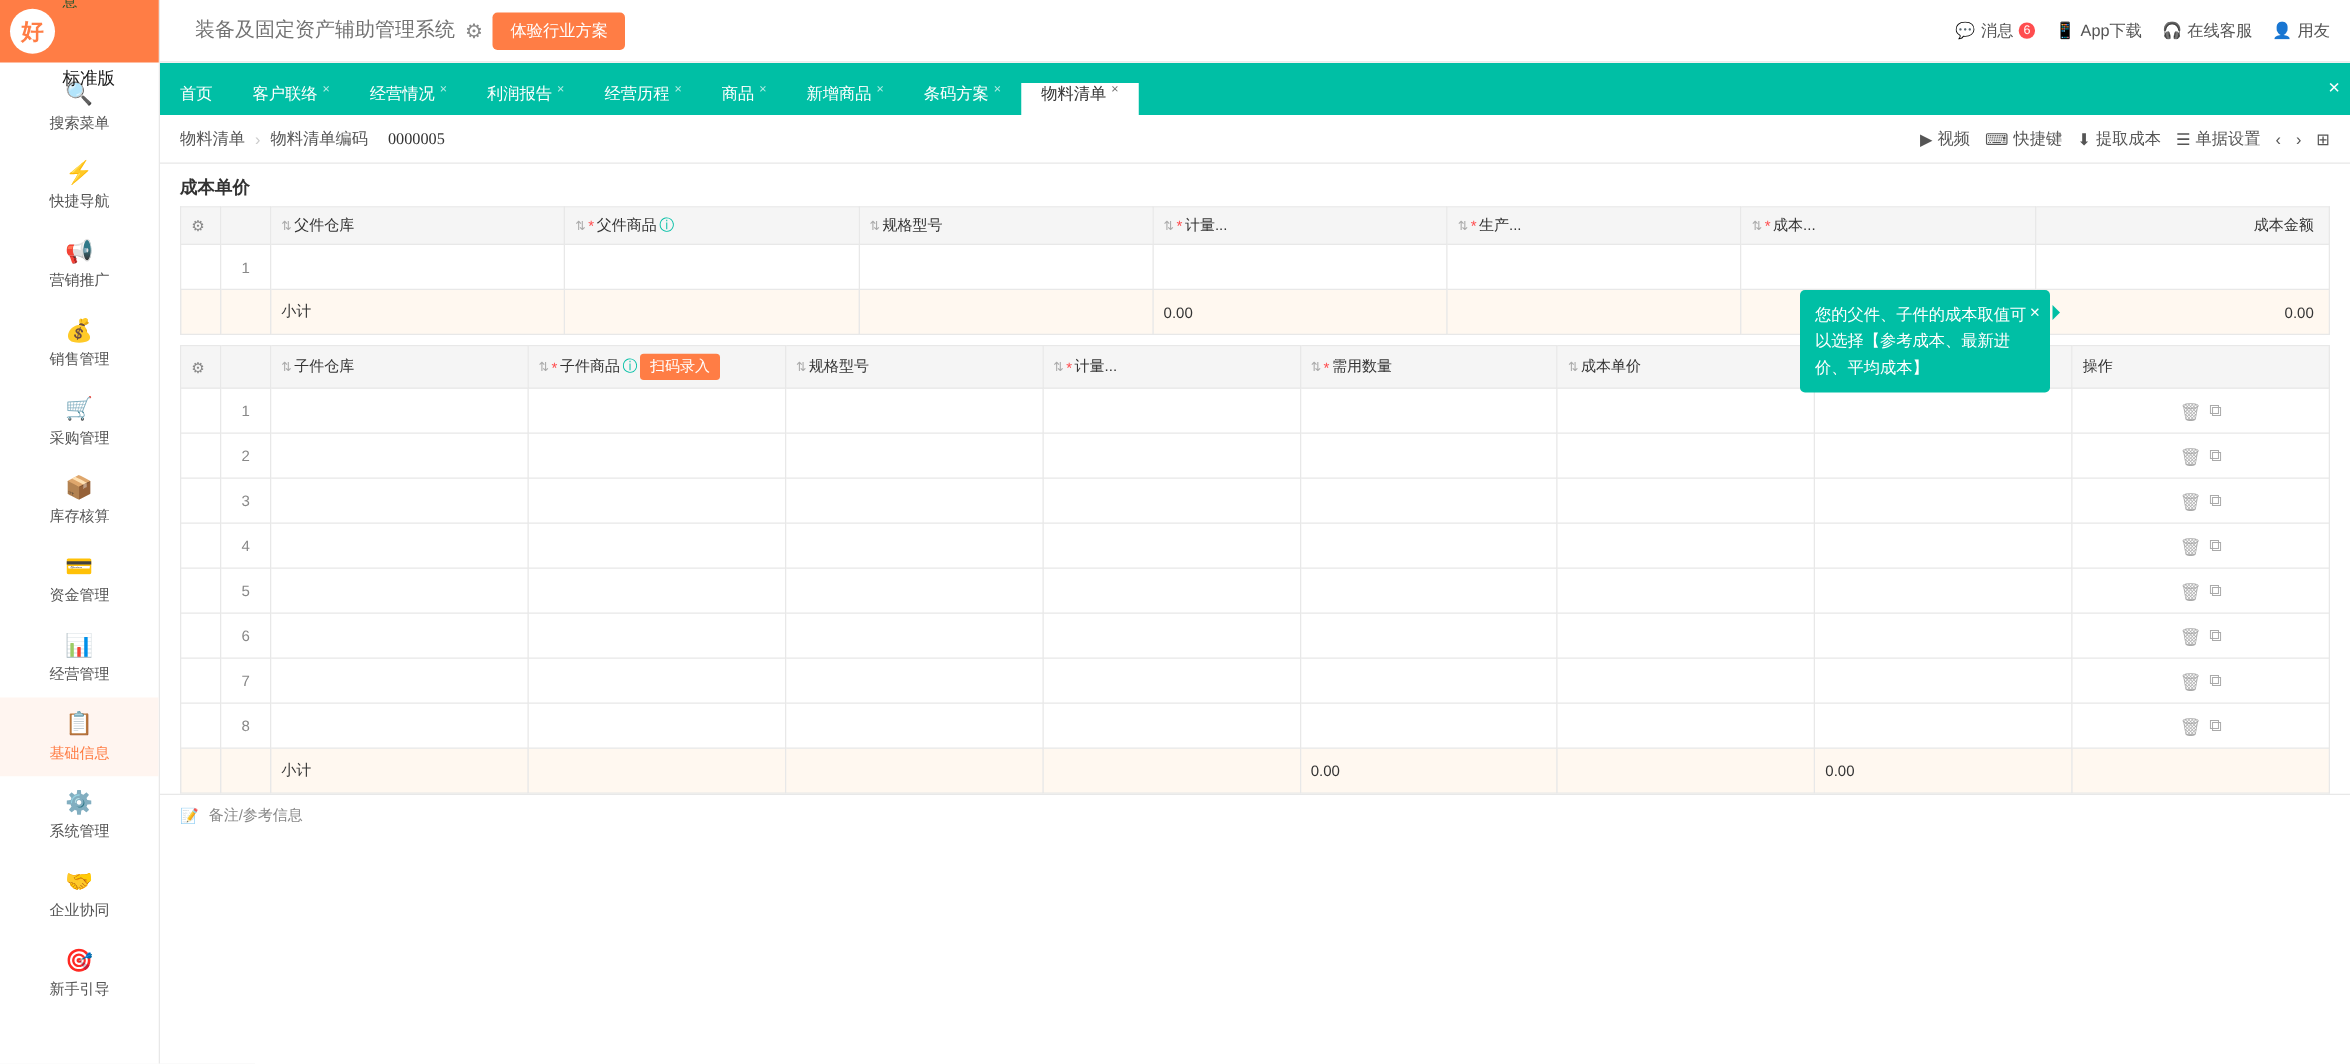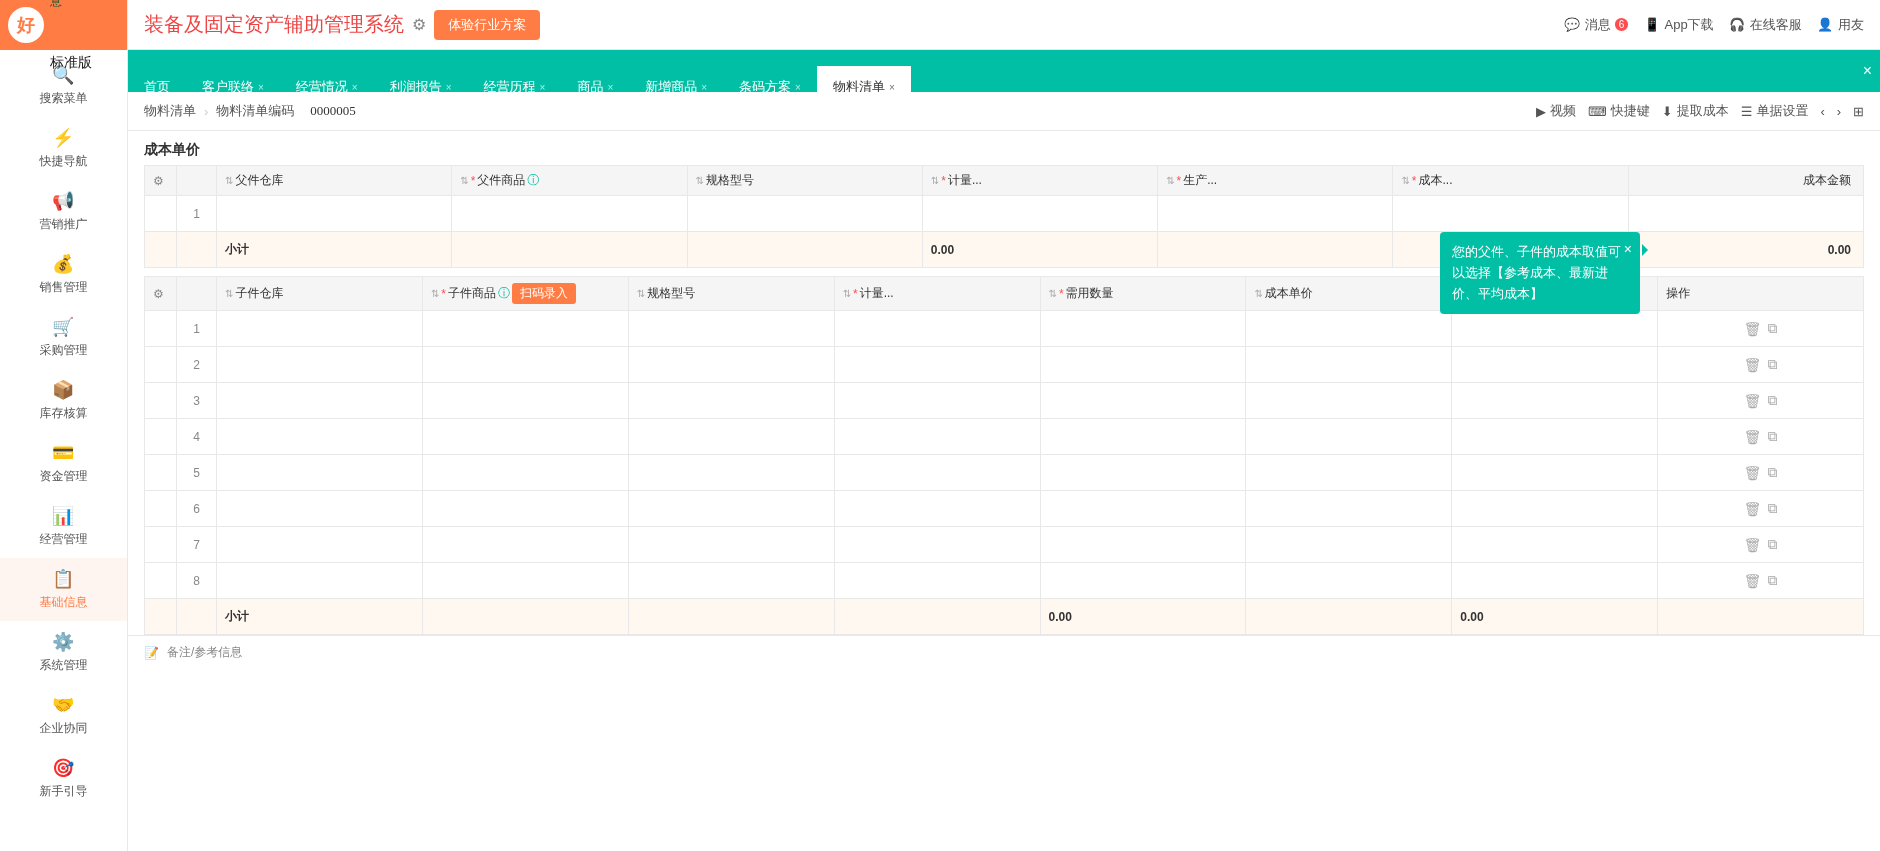--- a/index.html
+++ b/index.html
@@ -15,30 +15,30 @@
     .sidebar-item { display: flex; flex-direction: column; align-items: center; padding: 10px 4px; cursor: pointer; color: #555; font-size: 12px; gap: 4px; }
     .sidebar-item.active { background: #fff5f0; color: #ff7d45; }
     .sidebar-item-icon { font-size: 18px; }
 
     
     .main { flex: 1; display: flex; flex-direction: column; overflow: hidden; }
 
     
     .top-header { background: #fff; height: 50px; display: flex; align-items: center; justify-content: space-between; padding: 0 16px; border-bottom: 1px solid #e8e8e8; }
     .top-header-left { display: flex; align-items: center; gap: 8px; }
-    .system-title { font-size: 20px; color: #ef4444; }
+    .system-title { font-size: 16px; color: #737373; margin-left: 12px; }
     .header-btn { background: #ff7d45; color: #fff; border: none; border-radius: 4px; padding: 6px 14px; cursor: pointer; font-size: 13px; }
     .top-header-right { display: flex; align-items: center; gap: 16px; color: #555; font-size: 13px; }
     .header-action { display: flex; align-items: center; gap: 4px; cursor: pointer; }
     .badge { background: #ff4d4f; color: #fff; border-radius: 50%; font-size: 10px; padding: 1px 4px; }
     .settings-icon { font-size: 16px; cursor: pointer; color: #888; }
 
     
     .nav-tabs { background: #00bfa5; display: flex; align-items: center; height: 42px; padding: 0; overflow-x: auto; flex-shrink: 0; }
-    .nav-tab { color: #fff; padding: 0 16px; height: 42px; display: flex; align-items: center; gap: 4px; cursor: pointer; font-size: 13px; white-space: nowrap; margin-top: 32px; }
+    .nav-tab { color: #fff; padding: 0 16px; height: 42px; display: flex; align-items: flex-start; gap: 4px; cursor: pointer; font-size: 13px; white-space: nowrap; margin-top: 32px; }
     .nav-tab.active { background: #fff; color: #333; }
     .nav-tab-close { font-size: 10px; opacity: 0.7; }
     .nav-close-all { color: #fff; padding: 0 8px; cursor: pointer; margin-left: auto; font-size: 16px; }
 
     
     .page-content { flex: 1; overflow-y: auto; background: #fff; padding: 0; }
 
     
     .page-header { display: flex; align-items: center; justify-content: space-between; padding: 10px 16px; border-bottom: 1px solid #e8e8e8; background: #fff; }
     .breadcrumb { display: flex; align-items: center; gap: 8px; color: #555; font-size: 13px; }
@@ -48,21 +48,21 @@
 
     
     .section { padding: 0 16px 0 16px; }
     .section-title { font-size: 14px; font-weight: bold; color: #333; padding: 10px 0 6px 0; }
 
     
     .data-table { width: 100%; border-collapse: collapse; table-layout: fixed; }
     .data-table th { background: #f5f5f5; border: 1px solid #e8e8e8; padding: 6px 8px; text-align: left; font-size: 12px; color: #333; font-weight: normal; white-space: nowrap; }
     .data-table td { border: 1px solid #e8e8e8; padding: 6px 8px; font-size: 12px; color: #333; height: 36px; }
     .data-table .row-num { text-align: center; color: #888; width: 36px; }
-    .data-table .subtotal { background: #e5e5e5; font-weight: bold; }
+    .data-table .subtotal { background: #e5e5e5; font-weight: normal; }
     .data-table .subtotal td { background: #fff8f0; }
     .required { color: #ff4d4f; }
     .th-inner { display: flex; align-items: center; gap: 2px; }
     .sort-icon { color: #aaa; font-size: 10px; }
     .scan-btn { background: #ff7d45; color: #fff; border: none; border-radius: 3px; padding: 2px 8px; font-size: 12px; cursor: pointer; }
 
     .table-header-settings { width: 32px; text-align: center; }
     .icon-settings { cursor: pointer; color: #888; }
 
     

